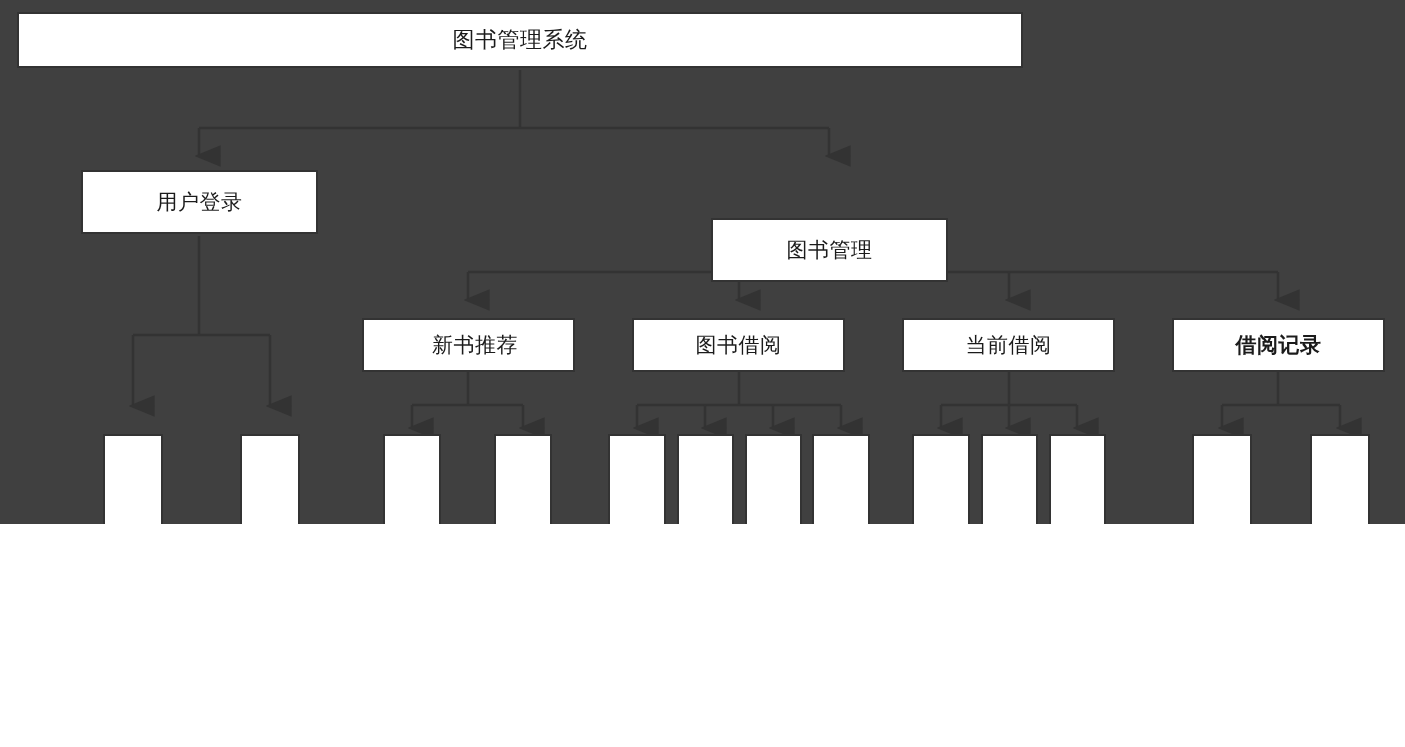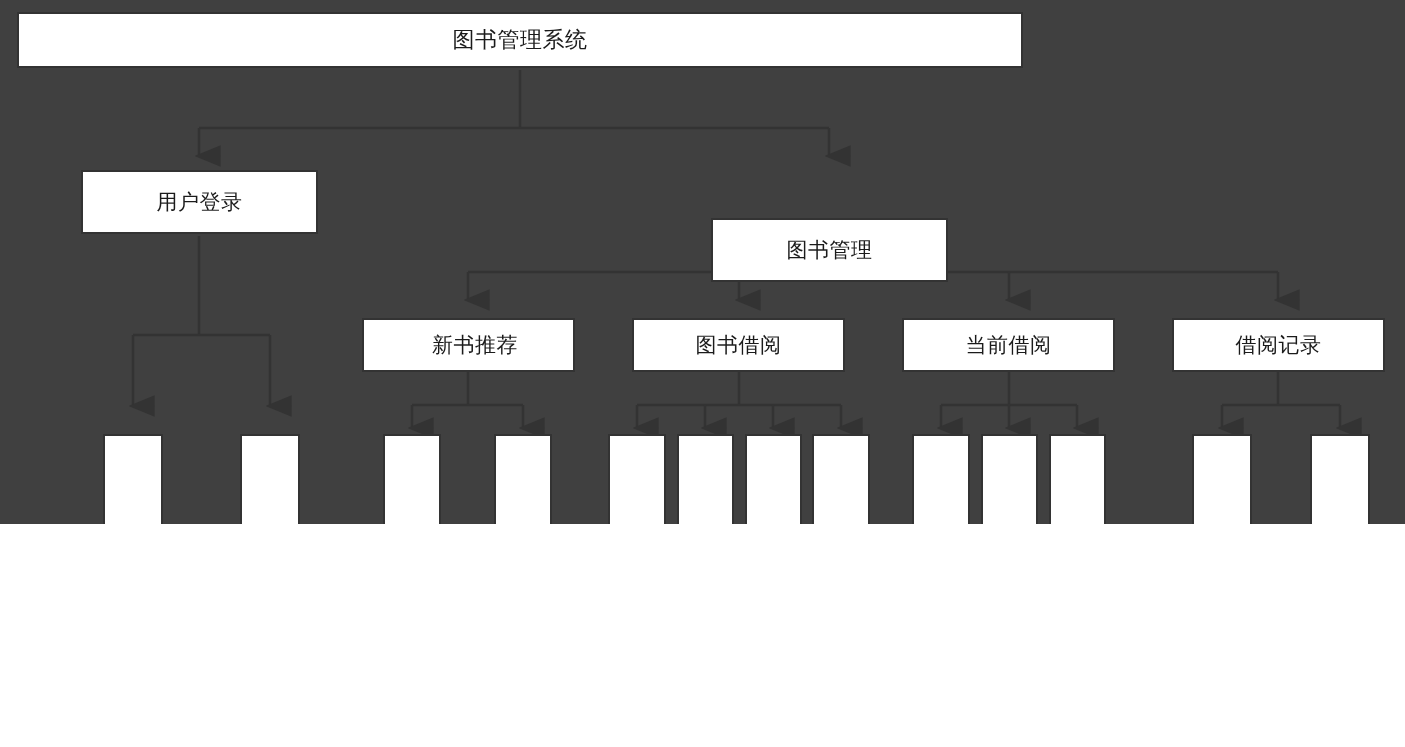--- a/index.html
+++ b/index.html
@@ -147,21 +147,21 @@
   </div>
 
   <div class="node h-node" style="left:902px;top:318px;width:213px;height:54px;">
     <span class="label">当前借阅</span>
   </div>
 
   <div class="node h-node" style="left:632px;top:318px;width:213px;height:54px;">
     <span class="label">图书借阅</span>
   </div>
 
-  <div class="node h-node" style="left:1172px;top:318px;width:213px;height:54px;">
+  <div class="node h-node" style="left:1172px;top:318px;width:213px;height:54px;font-weight:bold;">
     <span class="label">借阅记录</span>
   </div>
 
   <div class="node v-node" style="left:103px;top:434px;width:60px;height:302px;">
     <span class="label">用户登录</span>
   </div>
 
   <div class="node v-node" style="left:240px;top:434px;width:60px;height:302px;">
     <span class="label">注销登录</span>
   </div>

